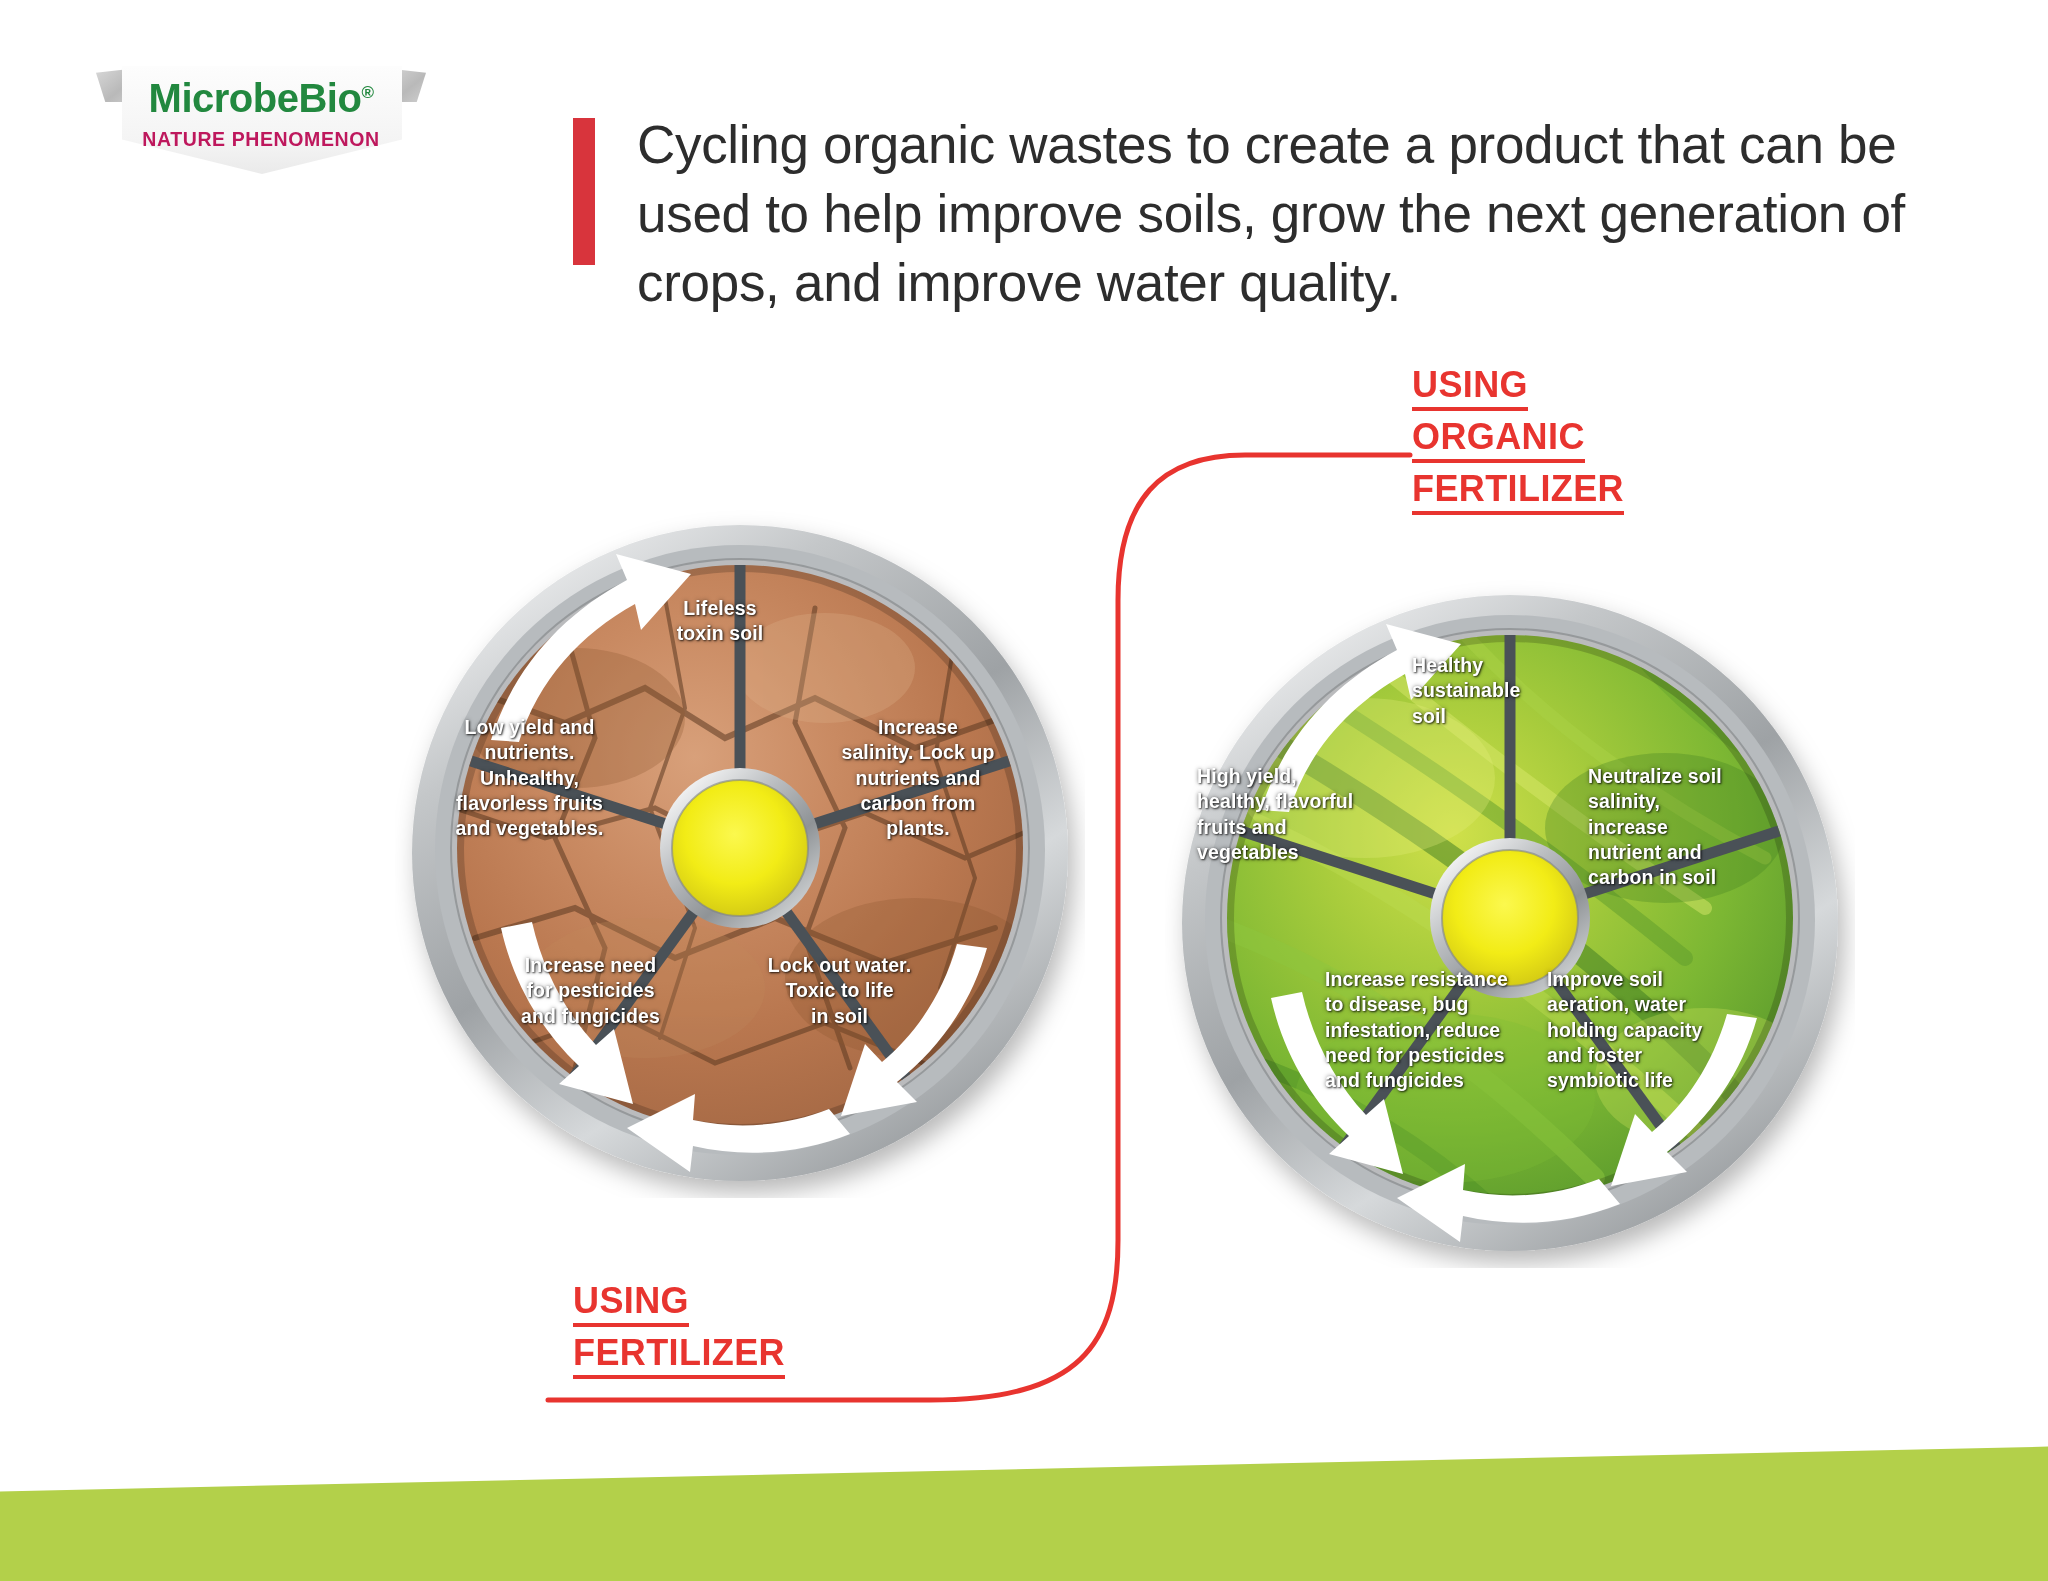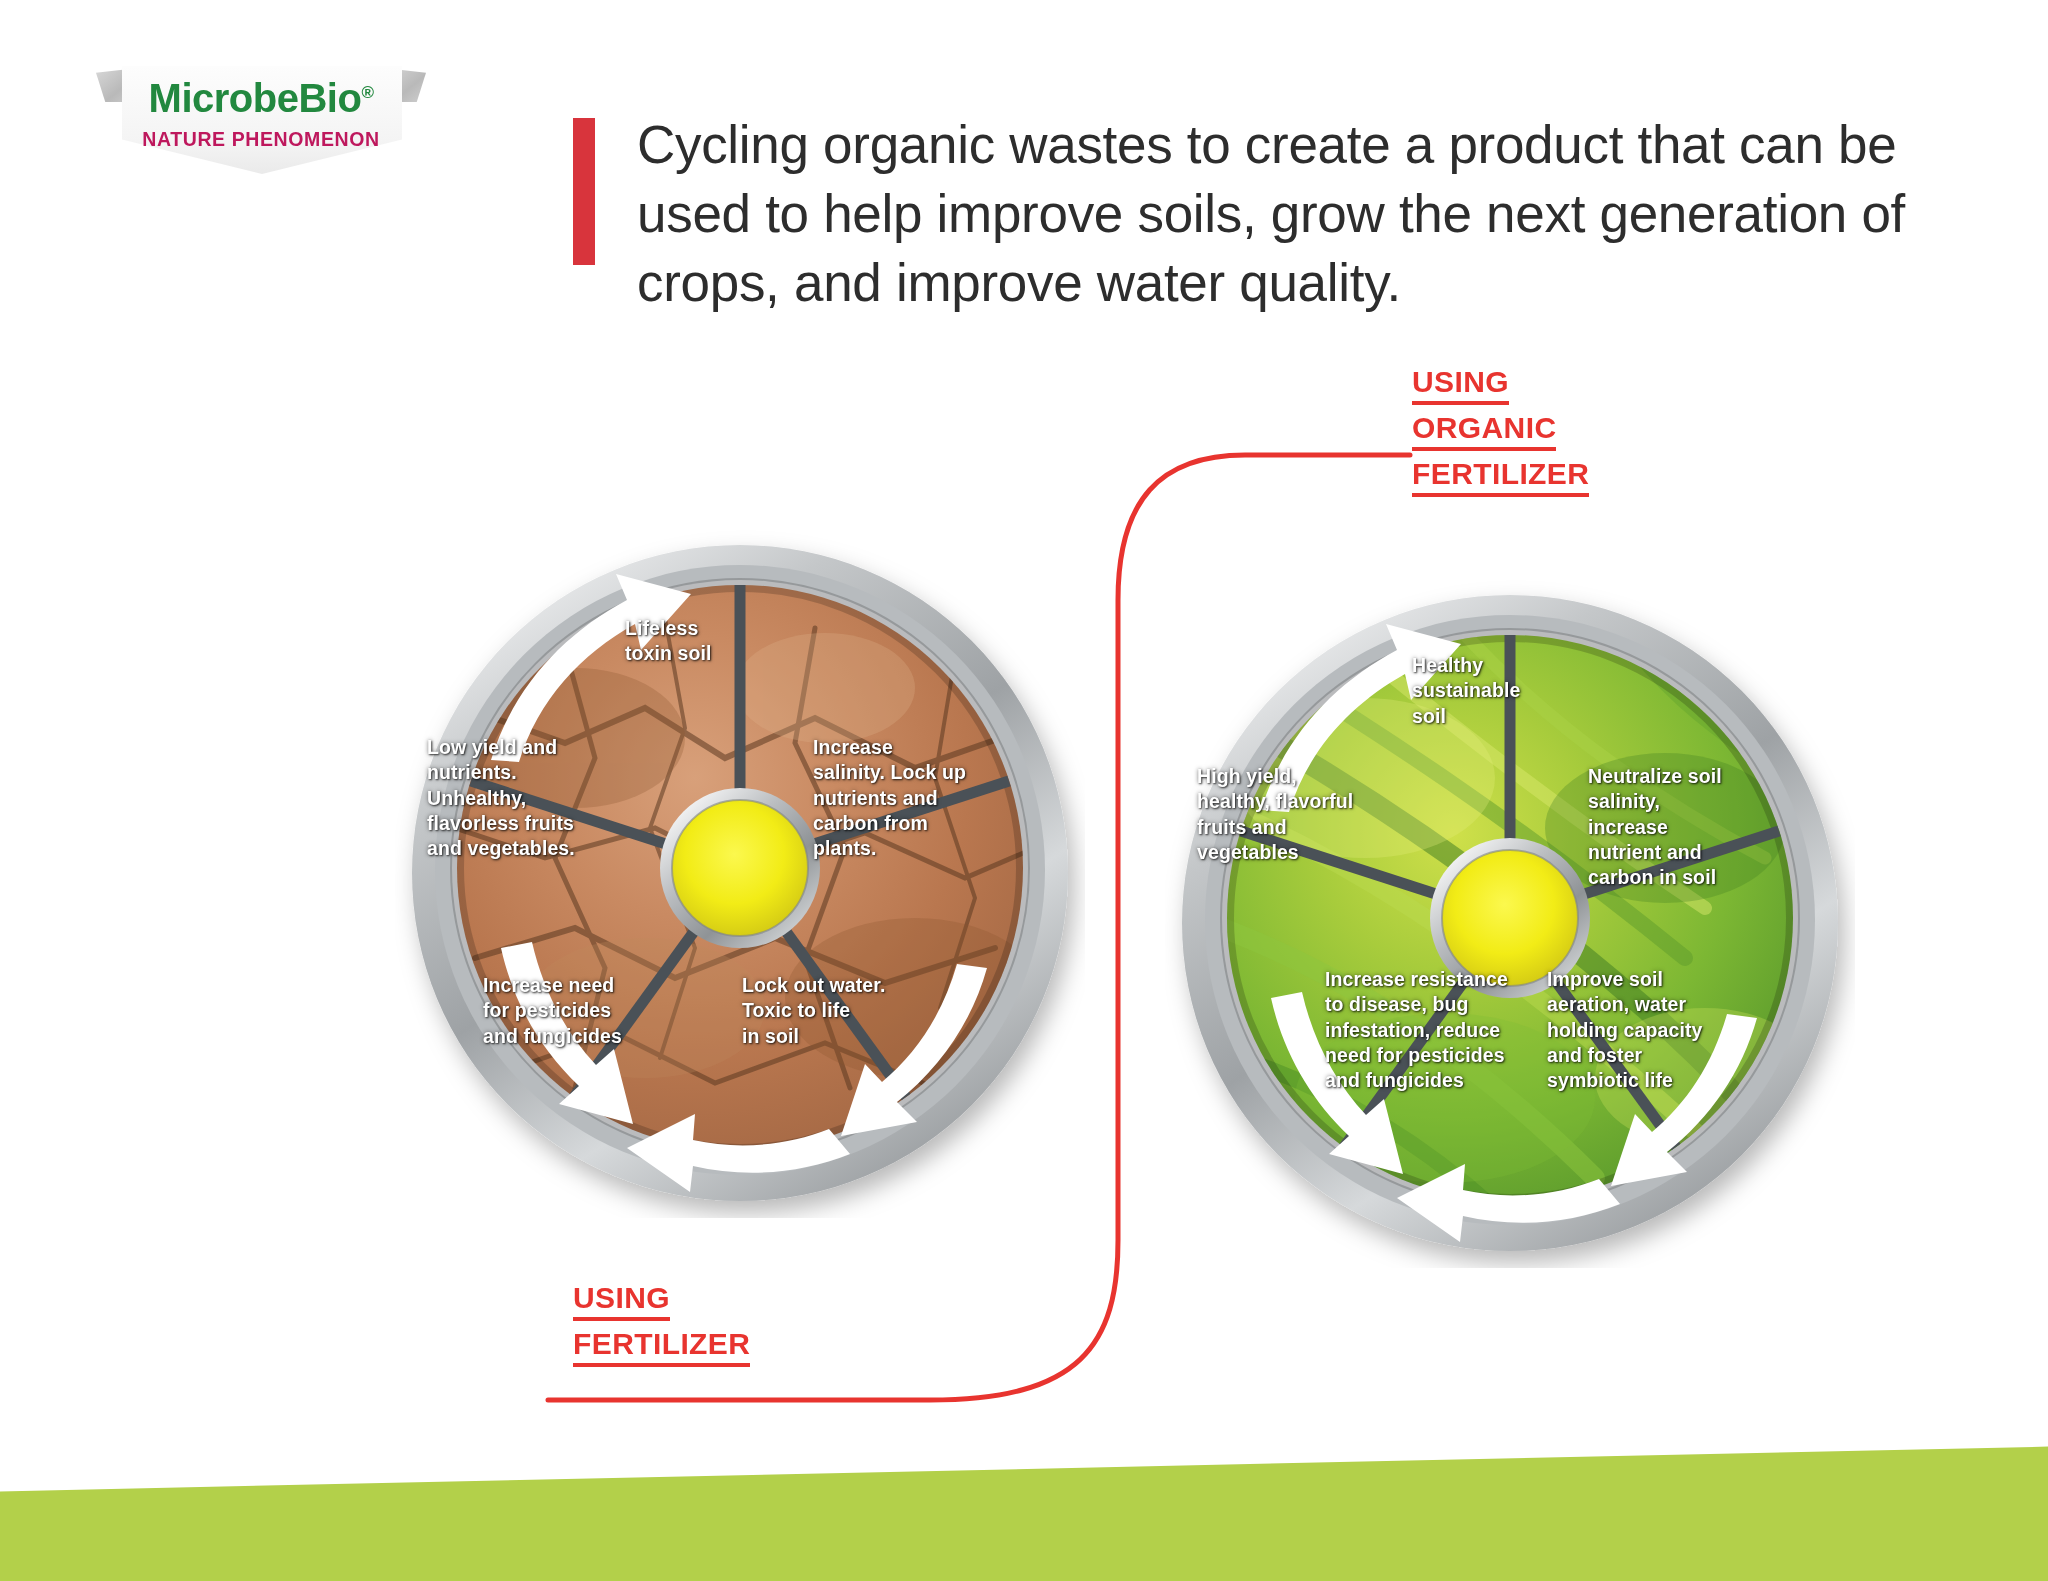--- a/index.html
+++ b/index.html
@@ -90,21 +90,21 @@
     color: #2d2d2d;
     letter-spacing: -0.3px;
   }
 
   
   .connector { position: absolute; left: 0; top: 0; width: 2048px; height: 1581px; pointer-events: none; }
 
   
   .sec-head {
     position: absolute;
-    font-size: 30px;
+    font-size: 36px;
     font-weight: bold;
     color: #e8342f;
     letter-spacing: 0.4px;
     line-height: 1.0;
   }
   .sec-head .ln {
     display: block;
     border-bottom: 4px solid #e8342f;
     padding-bottom: 4px;
     margin-bottom: 8px;
@@ -112,21 +112,21 @@
   }
   #head-organic { left: 1412px; top: 367px; }
   #head-conventional { left: 573px; top: 1283px; }
 
   
   .wheel {
     position: absolute;
     width: 690px;
     height: 690px;
   }
-  #wheel-conventional { left: 395px; top: 528px; }
+  #wheel-conventional { left: 395px; top: 508px; text-align: center; }
   #wheel-organic      { left: 1165px; top: 578px; }
 
   .wheel svg { position: absolute; left: 0; top: 0; width: 100%; height: 100%; }
 
   .seg-label {
     position: absolute;
     color: #ffffff;
     font-size: 19.5px;
     font-weight: bold;
     line-height: 1.30;

